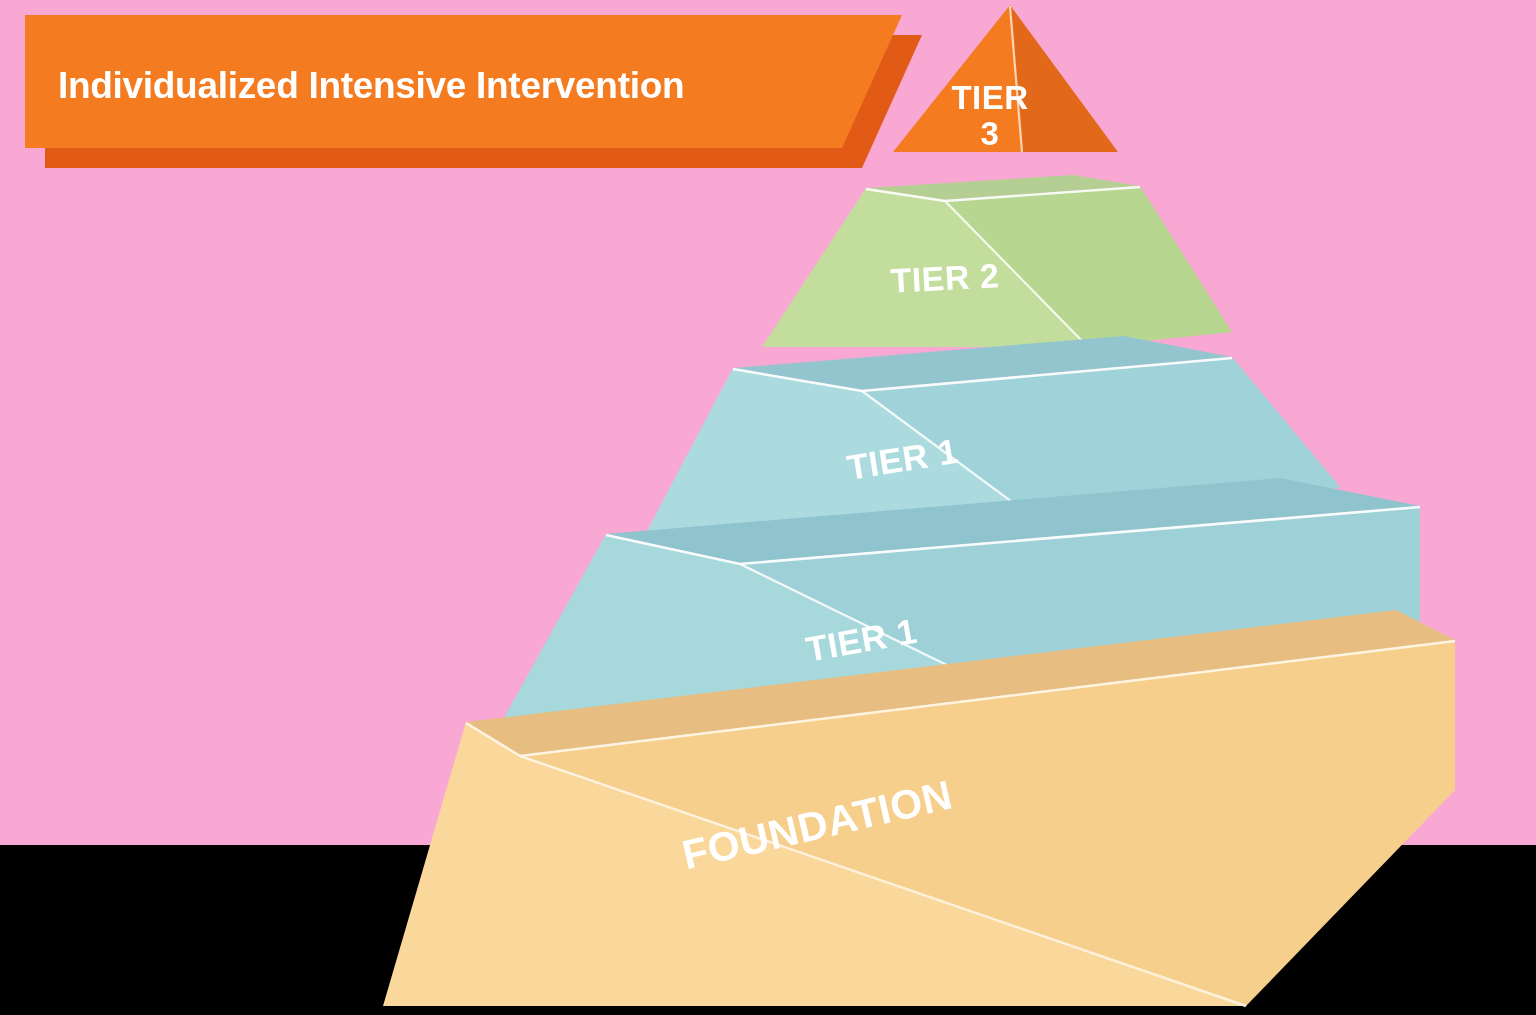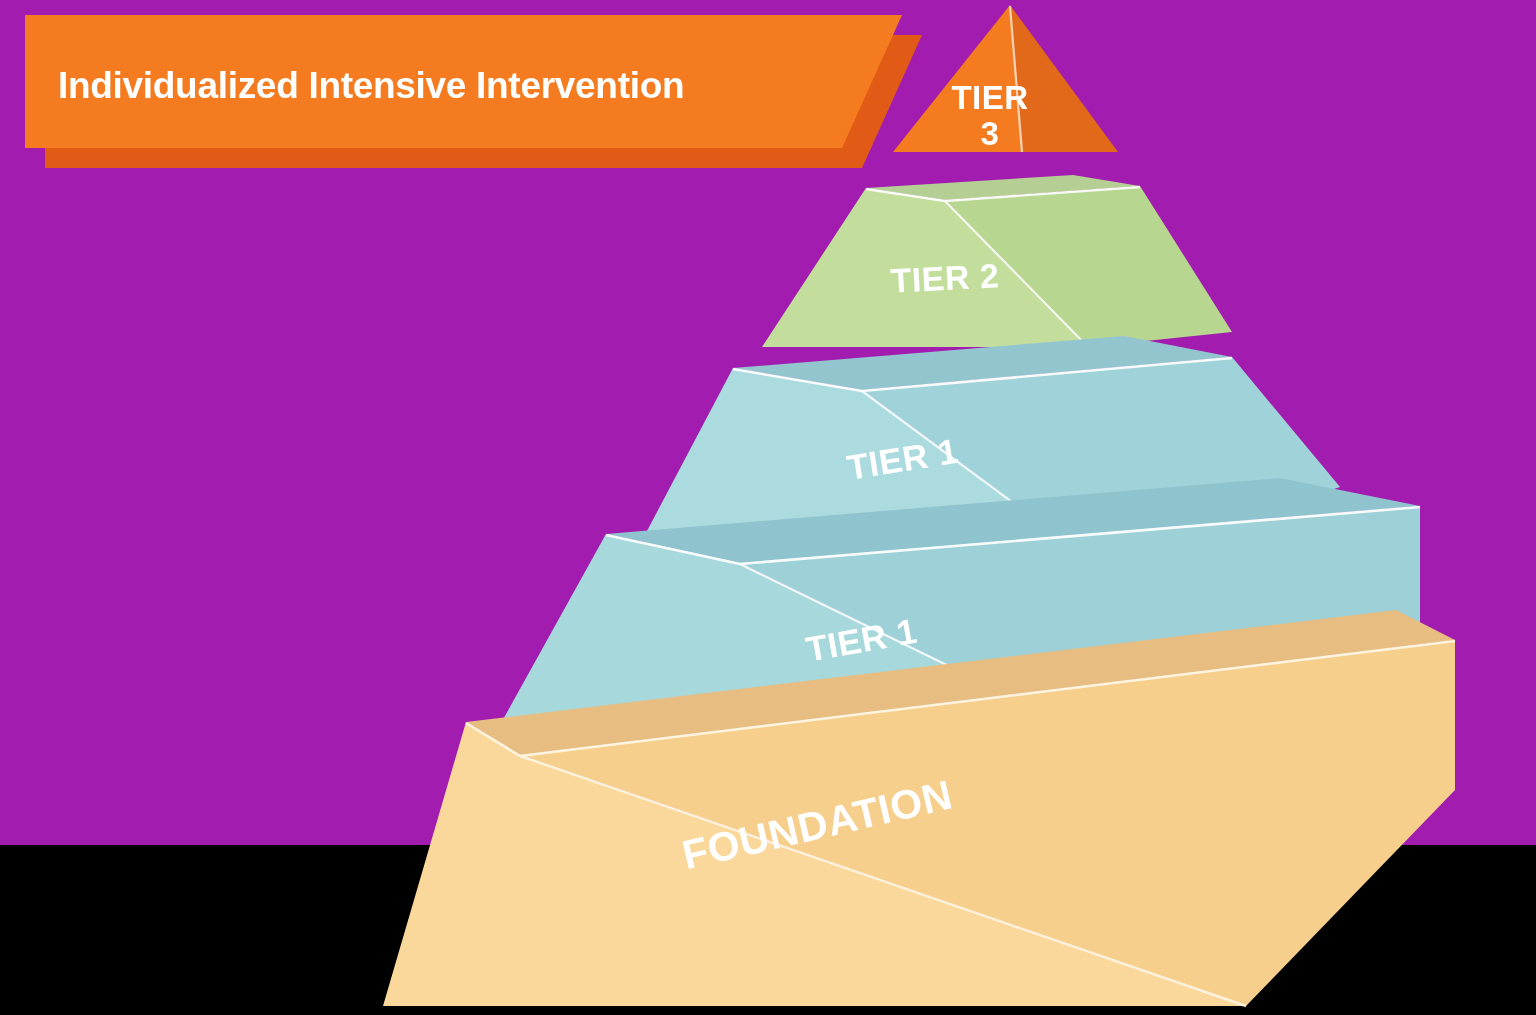--- a/index.html
+++ b/index.html
@@ -11,21 +11,21 @@
   body {
     width: 1536px;
     height: 1015px;
     overflow: hidden;
     font-family: "Liberation Sans", sans-serif;
   }
   #stage {
     position: relative;
     width: 1536px;
     height: 845px;
-    background: #a21caf;
+    background: #f9a8d4;
   }
   #pyramid-svg {
     position: absolute;
     left: 0;
     top: 0;
     width: 1536px;
     height: 1015px;
     display: block;
   }
   .layer-label {

